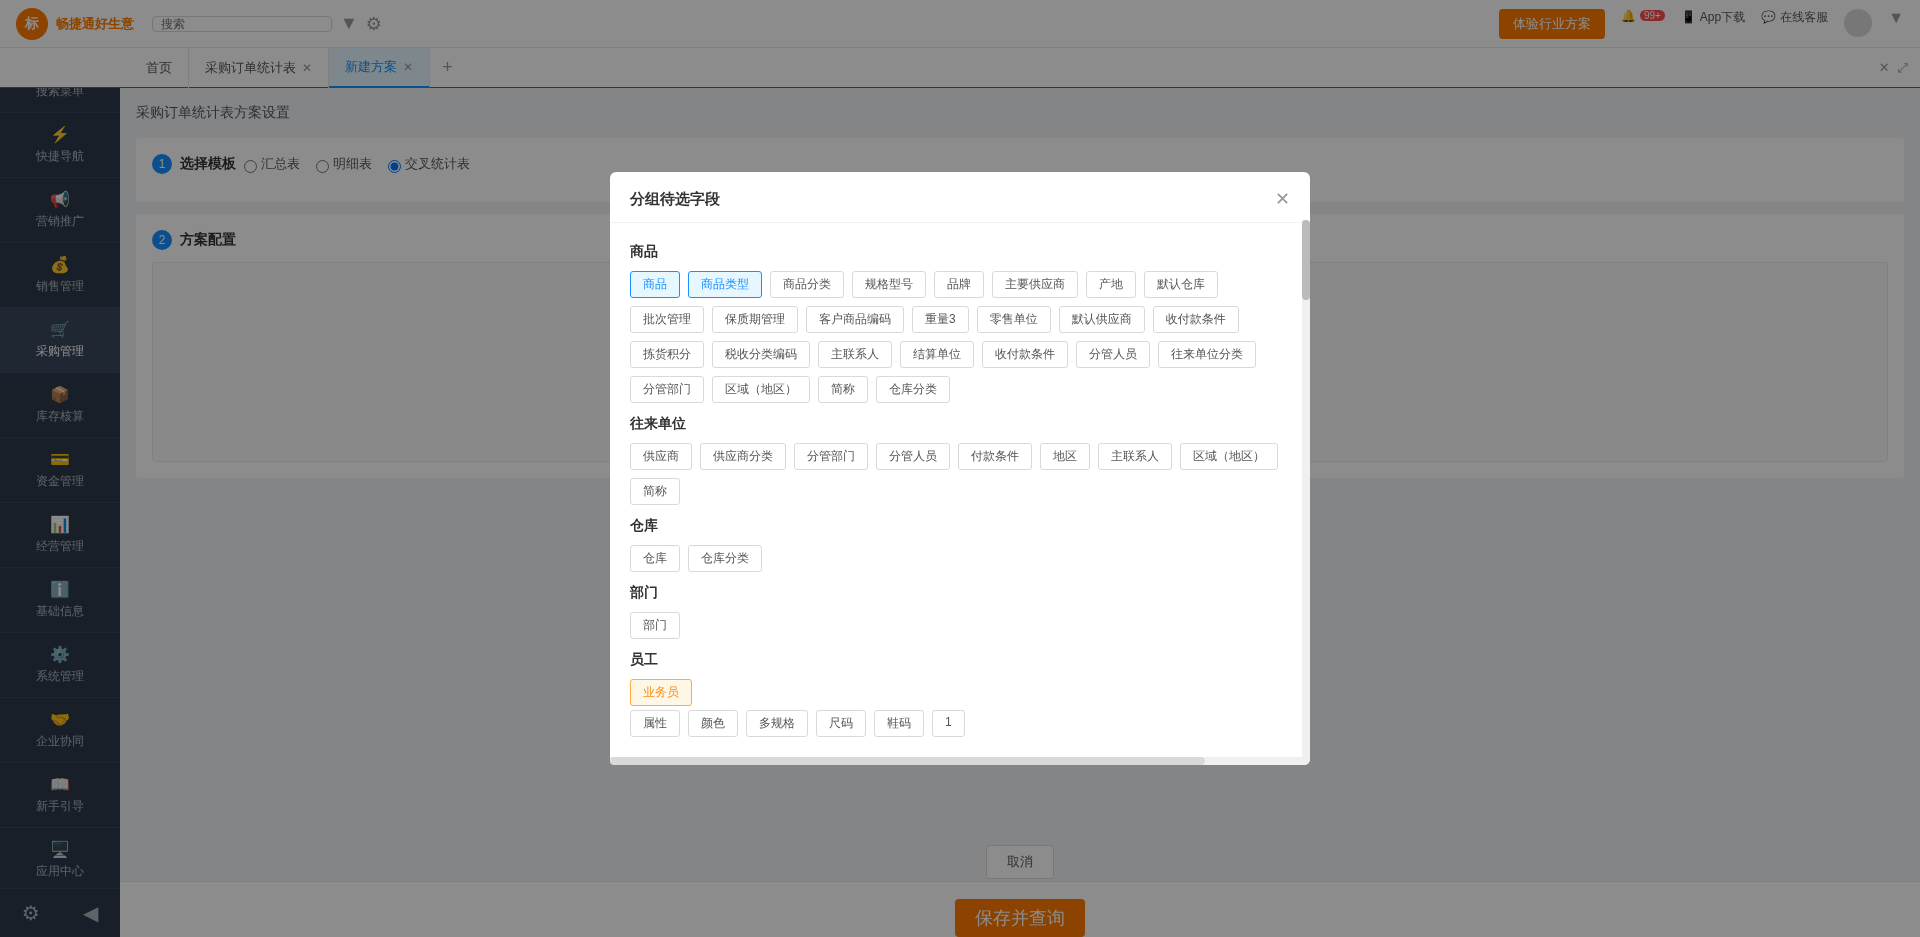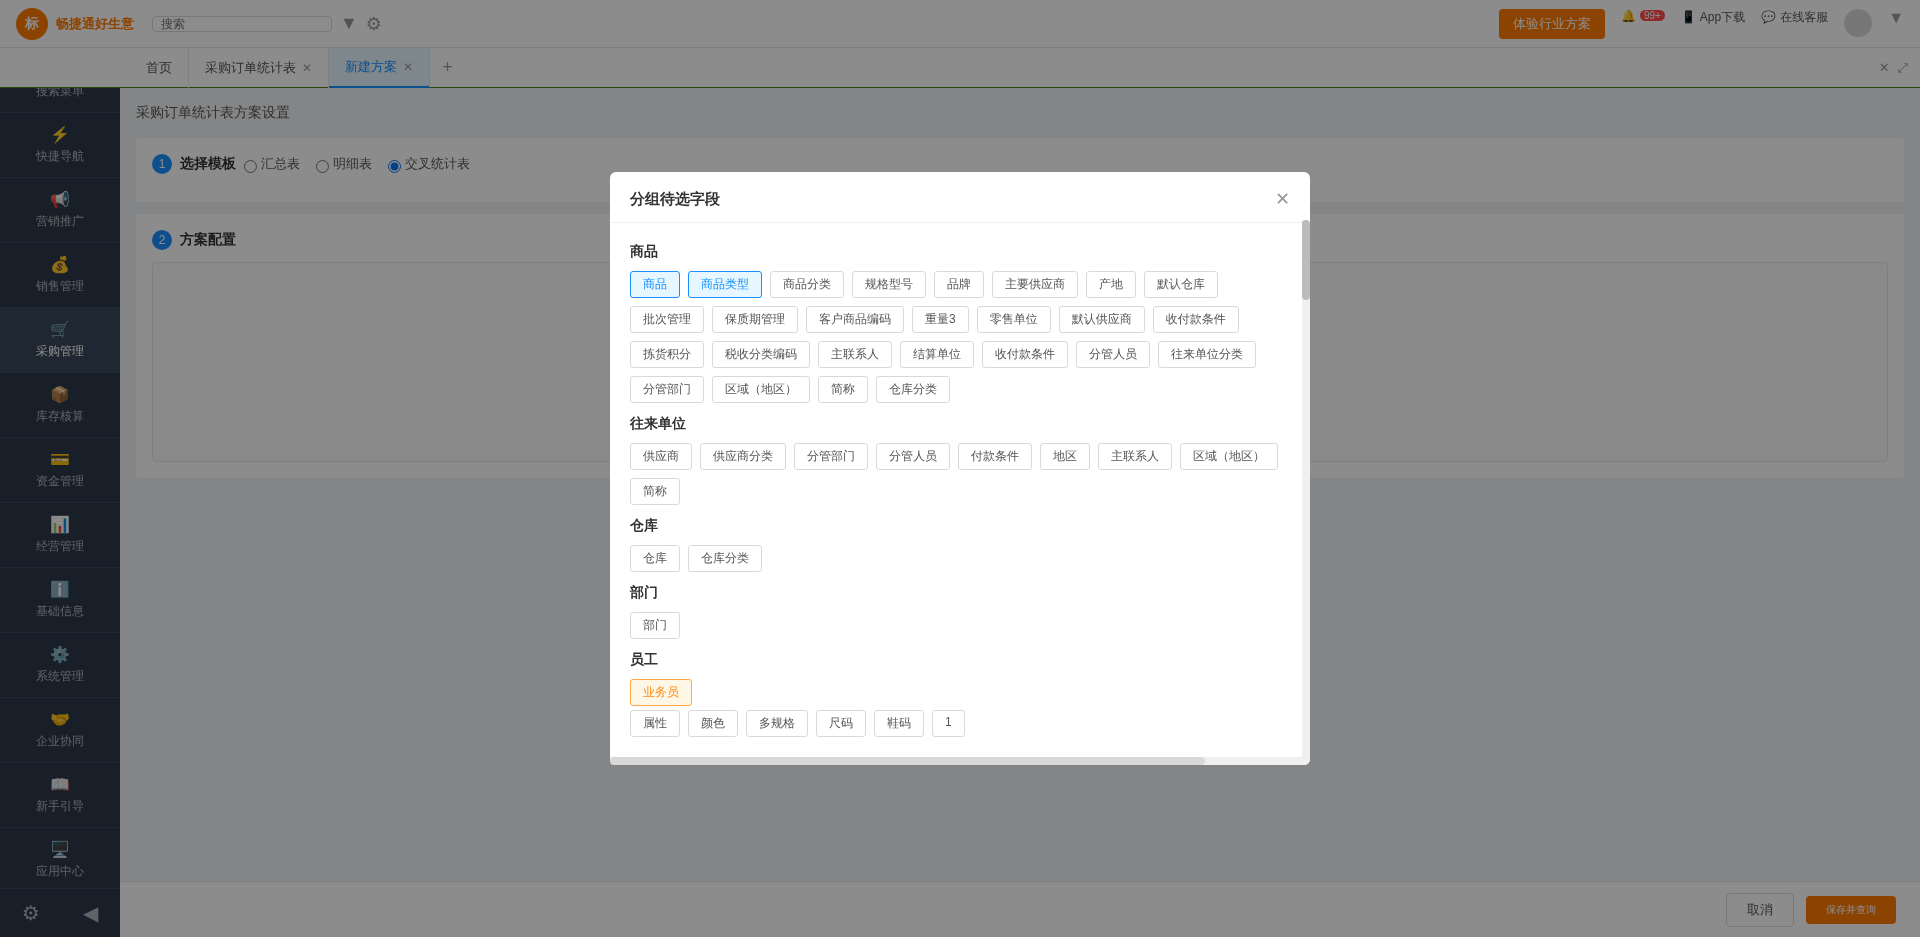--- a/index.html
+++ b/index.html
@@ -38,23 +38,23 @@
     .page-title { font-size: 14px; color: #555; margin-bottom: 16px; }
     .form-section { background: #fff; border-radius: 4px; padding: 16px; margin-bottom: 12px; }
     .section-header { display: flex; align-items: center; gap: 8px; margin-bottom: 12px; }
     .section-num { width: 20px; height: 20px; background: #1890ff; color: #fff; border-radius: 50%; display: flex; align-items: center; justify-content: center; font-size: 12px; }
     .section-title { font-size: 14px; font-weight: bold; color: #333; }
     .radio-group { display: flex; gap: 16px; }
     .radio-item { display: flex; align-items: flex-end; gap: 4px; cursor: pointer; color: #555; font-size: 13px; }
     .radio-item input { cursor: pointer; }
 
     
-    .footer-bar { position: fixed; bottom: 0; left: 120px; right: 0; height: 56px; background: #fff; border-top: 1px solid #e8e8e8; display: flex; align-items: center; justify-content: flex-end; padding: 0 24px; gap: 12px; z-index: 97; }
+    .footer-bar { position: fixed; bottom: 0; left: 120px; right: 0; height: 56px; background: #fff; border-top: 1px solid #e8e8e8; display: flex; align-items: center; justify-content: flex-end; padding: 0 24px; gap: 20px; z-index: 97; flex-direction: column; }
     .btn-cancel { border: 1px solid #d9d9d9; background: #fff; color: #555; padding: 7px 20px; border-radius: 4px; cursor: pointer; font-size: 13px; }
-    .btn-save { background: #ff7a00; color: #fff; border: none; padding: 7px 20px; border-radius: 4px; cursor: pointer; font-size: 10px; }
+    .btn-save { background: #ff7a00; color: #fff; border: none; padding: 7px 20px; border-radius: 4px; cursor: pointer; font-size: 18px; }
 
     
     .modal-overlay { position: fixed; top: 0; left: 0; right: 0; bottom: 0; background: rgba(0,0,0,0.45); z-index: 200; display: flex; align-items: center; justify-content: center; }
     .modal { background: #fff; border-radius: 6px; width: 700px; max-height: 620px; display: flex; flex-direction: column; position: relative; }
     .modal-header { display: flex; align-items: center; justify-content: space-between; padding: 16px 20px 12px; border-bottom: 1px solid #f0f0f0; }
     .modal-title { font-size: 15px; font-weight: bold; color: #333; }
     .modal-close { cursor: pointer; color: #999; font-size: 18px; }
     .modal-body { flex: 1; overflow-y: auto; padding: 16px 20px; }
 
     

